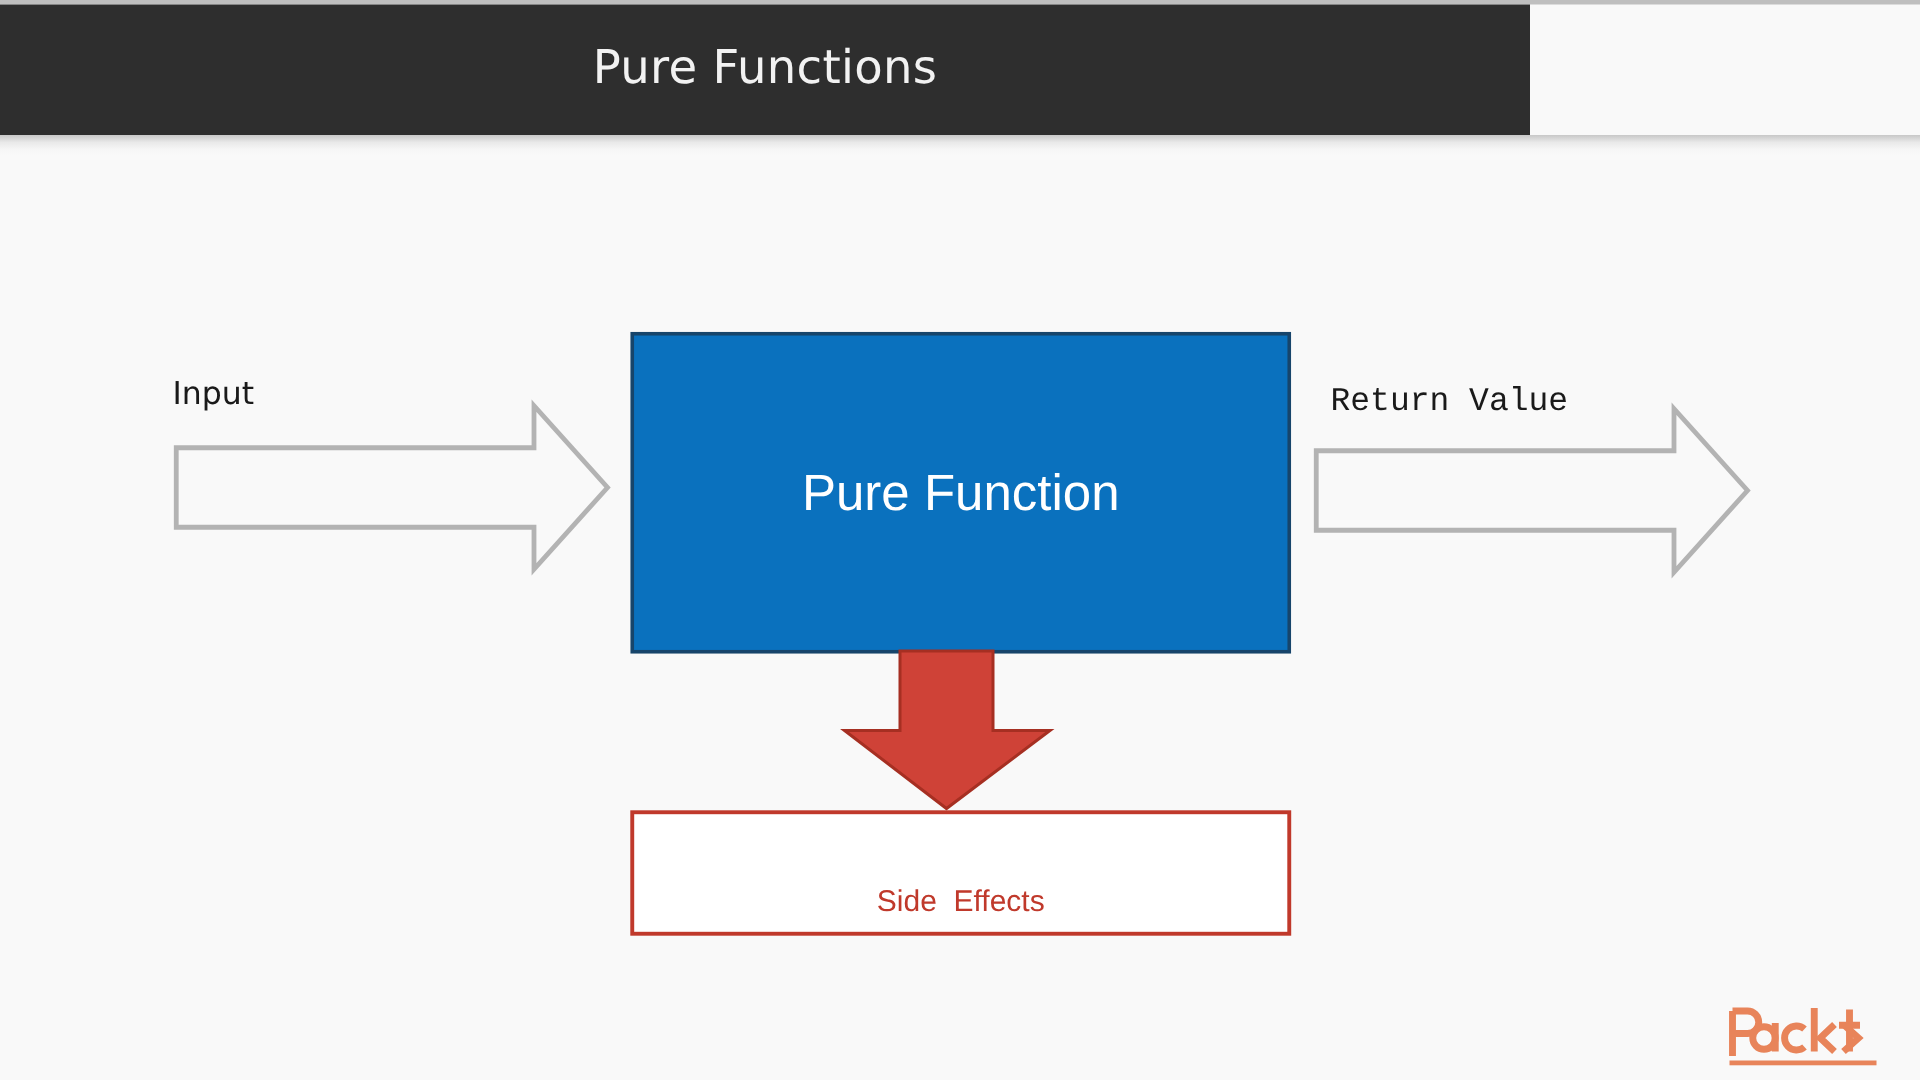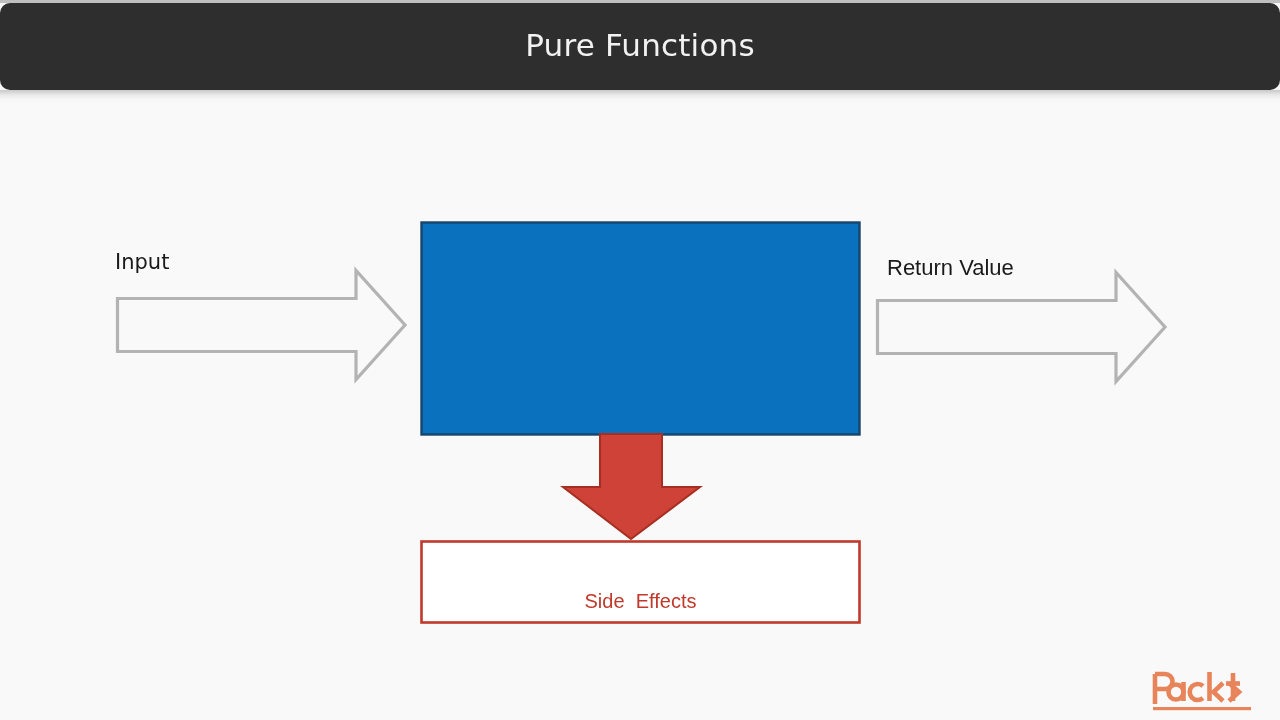--- a/index.html
+++ b/index.html
@@ -26,27 +26,26 @@
   
   .topbar-highlight {
     position: absolute;
     left: 0; top: 0;
     width: 1280px; height: 3px;
     background: #bfbfbf;
   }
   .topbar {
     position: absolute;
     left: 0; top: 3px;
-    width: 1280px;
+    width: 1020px;
     height: 87px;
     background: #2e2e2e;
     display: flex;
     align-items: center;
     justify-content: center;
-    border-radius: 10px;
   }
   .topbar-title {
     color: #f2f2f2;
     font-family: "DejaVu Sans", sans-serif;
     font-size: 31px;
     font-weight: 400;
     letter-spacing: 0.2px;
     line-height: 1;
     padding-bottom: 2px;
   }
@@ -82,21 +81,21 @@
   .label-input {
     left: 115px;
     top: 148px;
     font-family: "DejaVu Sans", sans-serif;
     font-size: 21px;
     color: #1a1a1a;
   }
   .label-return {
     left: 887px;
     top: 153px;
-    font-family: Liberation Sans, sans-serif;
+    font-family: Liberation Mono, monospace;
     font-size: 22px;
     color: #1a1a1a;
   }
   .label-purefn {
     left: 421px;
     top: 208px;
     width: 439px;
     text-align: center;
     font-family: "Liberation Sans", sans-serif;
     font-size: 34px;
@@ -173,20 +172,21 @@
 
       <g>
         <rect x="421.5" y="437.5" width="438" height="81" fill="#ffffff" stroke="#c0392b" stroke-width="2.6"></rect>
       </g>
     </svg>
 
     <div class="lbl label-input">Input</div>
 
     <div class="lbl label-return">Return Value</div>
 
+    <div class="lbl label-purefn">Pure Function</div>
 
     <div class="lbl label-side">Side  Effects</div>
   </div>
 
   <div class="packt-logo">
     <svg width="104" height="42" viewBox="0 0 104 42">
       <g fill="none" stroke="#e8845a" stroke-width="4.6" stroke-linecap="butt" stroke-linejoin="miter">
 
         <path d="M 4 4 L 4 34"></path>
         <path d="M 4 4 L 14 4 A 7.5 7.5 0 0 1 14 19 L 4 19"></path>

